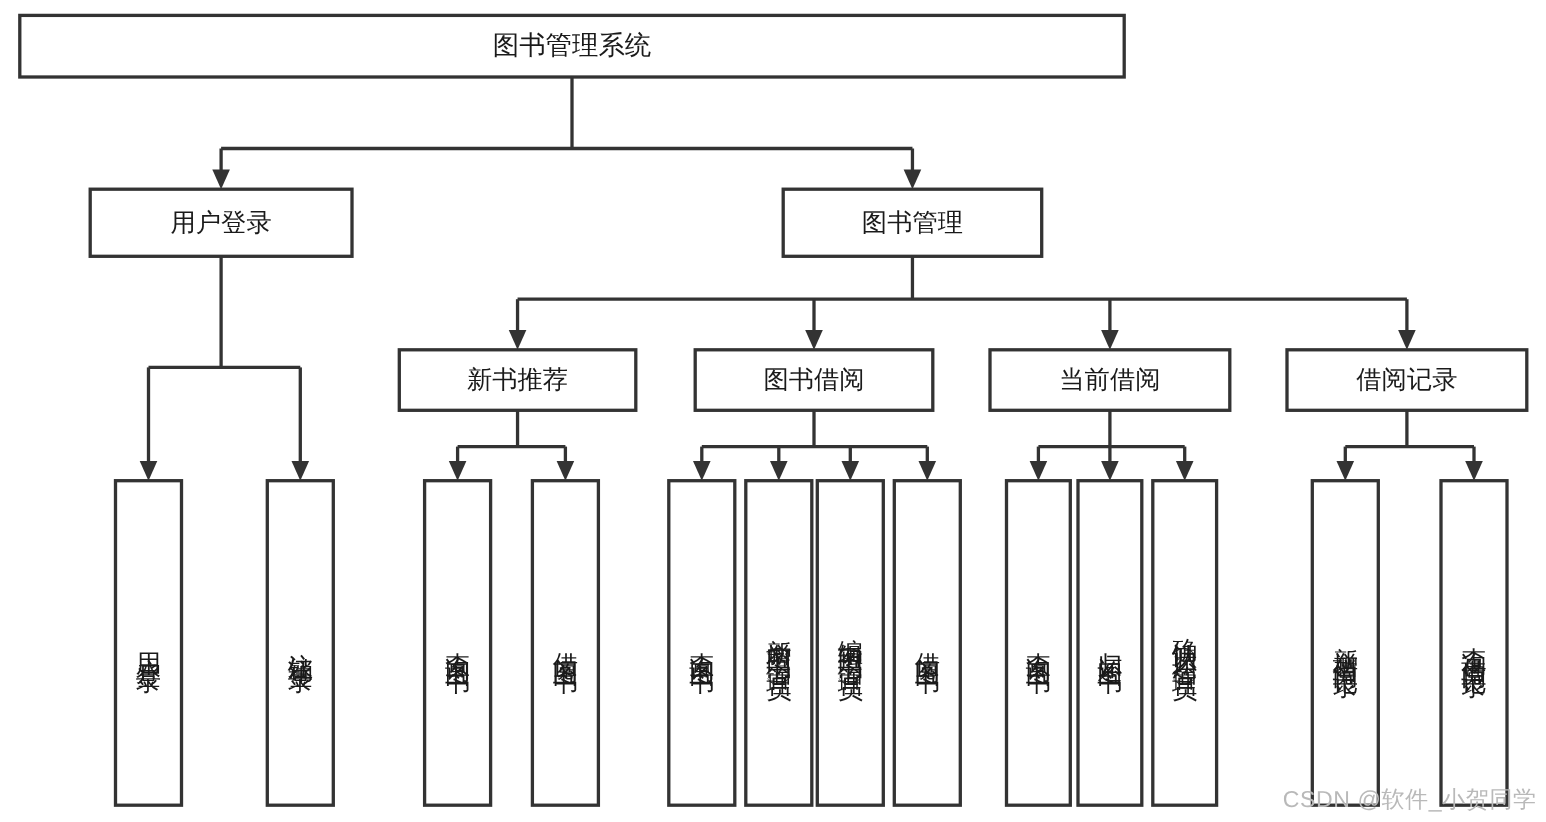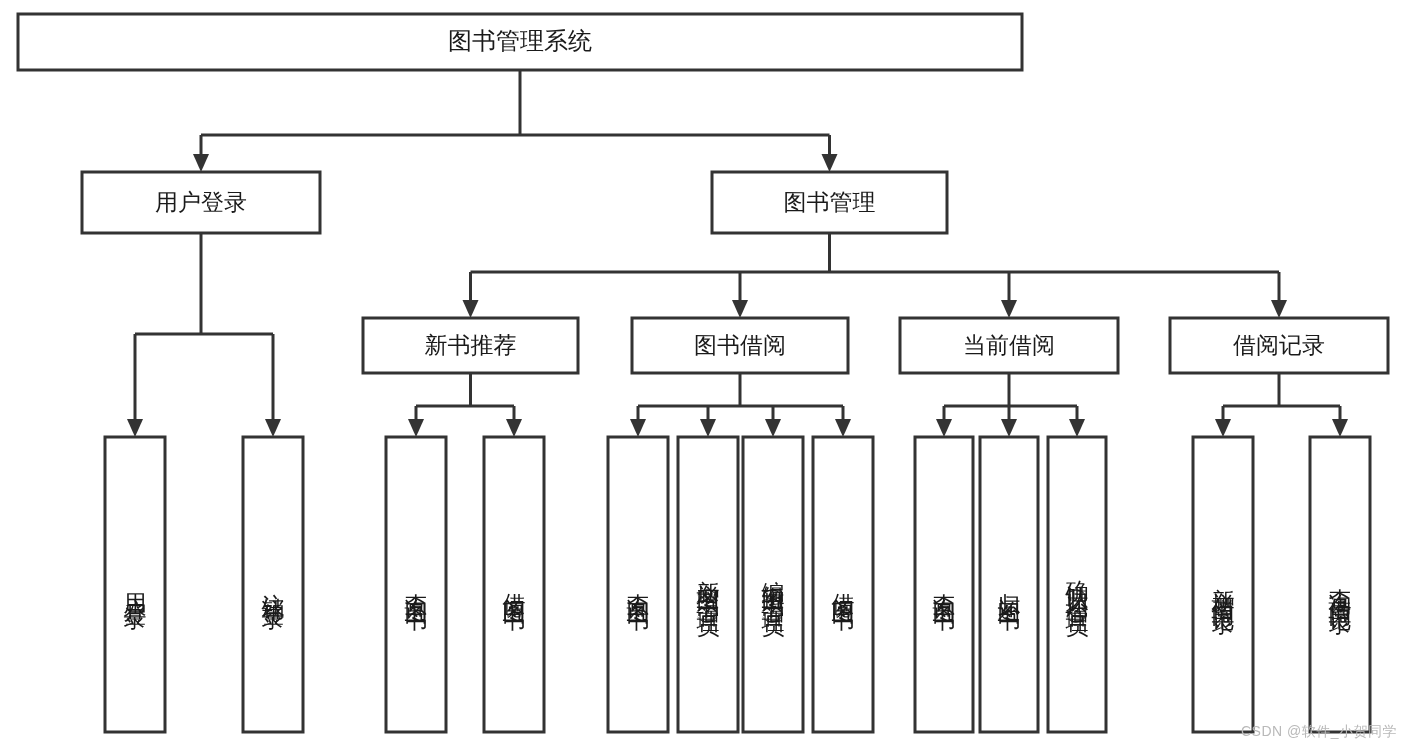--- a/index.html
+++ b/index.html
@@ -69,21 +69,21 @@
     color: #1a1a1a;
     letter-spacing: 5px;
     white-space: nowrap;
     pointer-events: none;
   }
   .watermark {
     position: absolute;
     right: 8px;
     bottom: 6px;
     font-family: "Liberation Sans", "DejaVu Sans", sans-serif;
-    font-size: 14px;
+    font-size: 21px;
     color: #b9b9b9;
     letter-spacing: 0.5px;
     white-space: nowrap;
   }
 </style>
 </head>
 <body>
 
 <div id="diagram-root">
 

